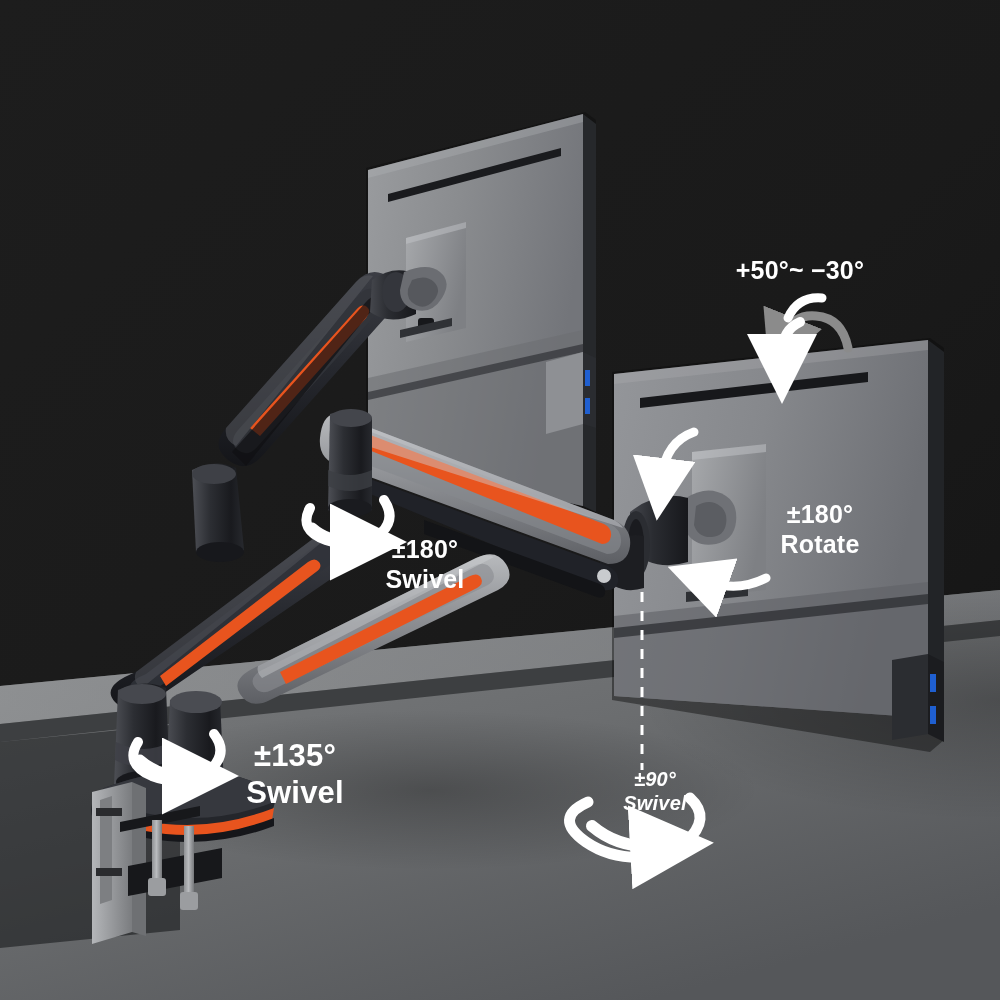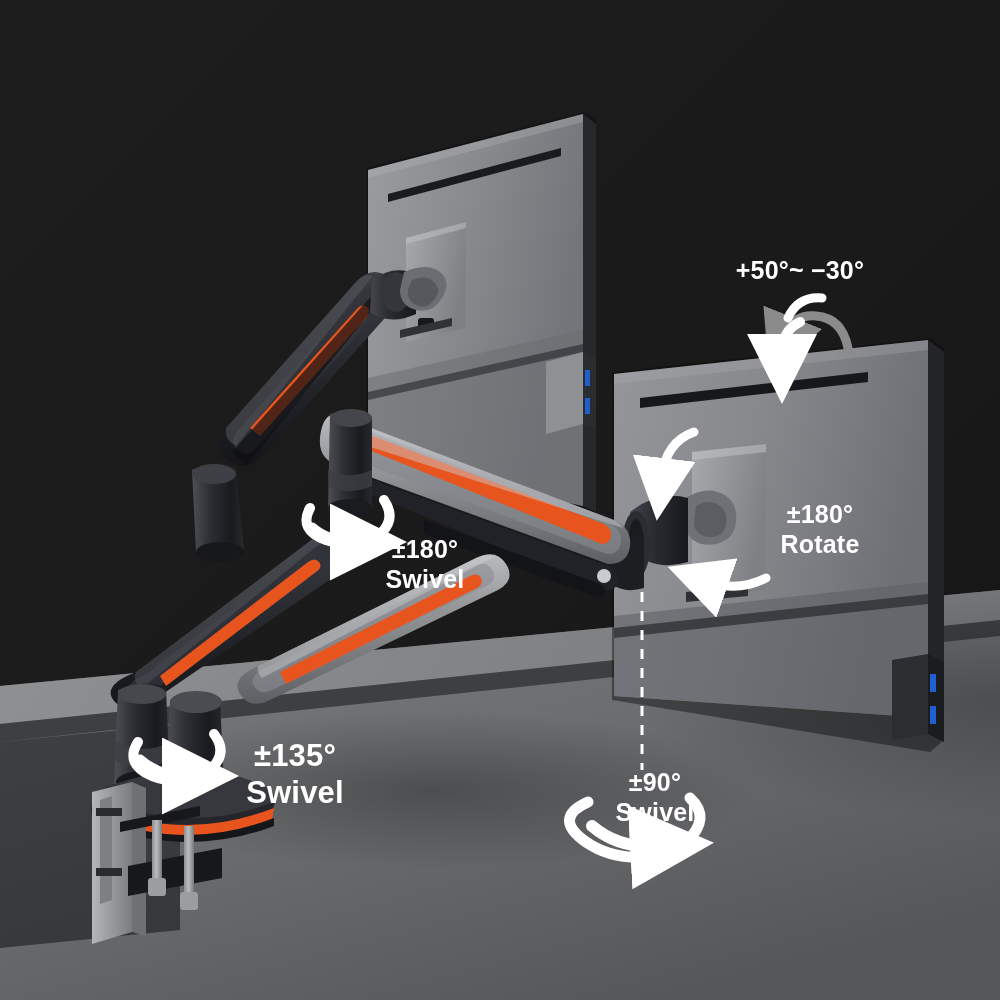--- a/index.html
+++ b/index.html
@@ -24,21 +24,21 @@
     letter-spacing:.2px;
     white-space:nowrap;
     user-select:none;
   }
   .lbl .deg{display:block;}
   .lbl .act{display:block;}
   .l-tilt{left:660px;top:256px;width:280px;font-size:25px;}
   .l-rot{left:710px;top:500px;width:220px;font-size:25px;}
   .l-sw180{left:310px;top:535px;width:230px;font-size:25px;}
   .l-sw135{left:185px;top:738px;width:220px;font-size:31px;}
-  .l-sw90{left:530px;top:768px;width:250px;font-size:25px;}
+  .l-sw90{left:530px;top:768px;width:250px;font-size:20px;font-style:italic;}
 </style>
 </head>
 <body>
 
 <div id="stage">
 
   <svg id="scene" viewBox="0 0 1000 1000">
     <defs>
       <linearGradient id="bgGrad" x1="0" y1="0" x2="1" y2="1">
         <stop offset="0" stop-color="#1d1d1d"></stop>

